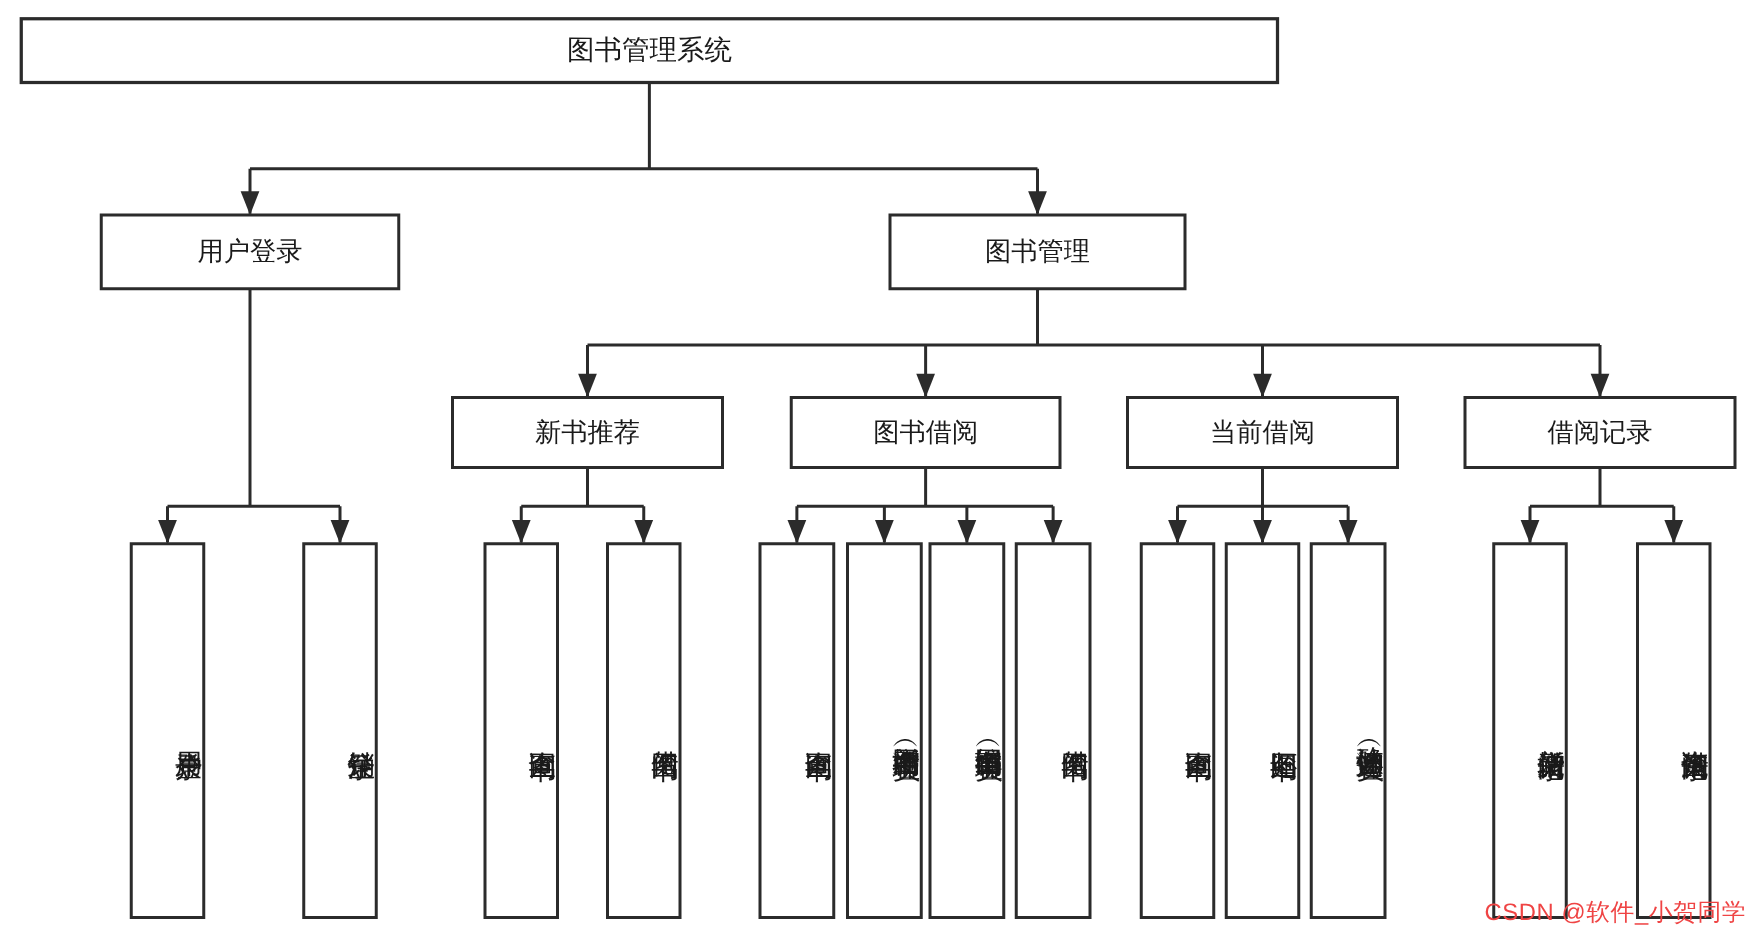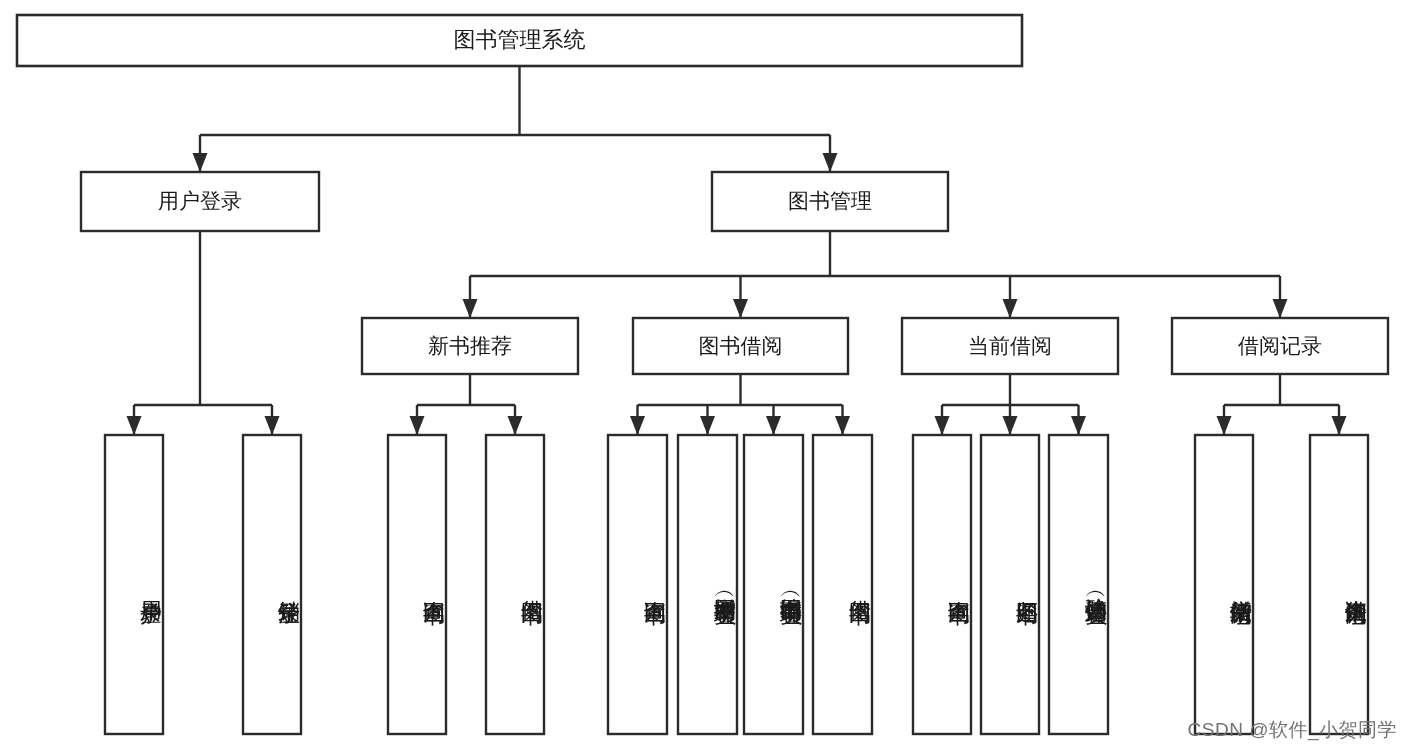--- a/index.html
+++ b/index.html
@@ -77,21 +77,21 @@
     white-space: nowrap;
     pointer-events: none;
     user-select: none;
   }
   .watermark {
     position: absolute;
     right: 8px;
     bottom: 4px;
     font-family: "Liberation Sans", "DejaVu Sans", sans-serif;
     font-size: 19px;
-    color: #737373;
+    color: #ef4444;
     letter-spacing: 0.5px;
     white-space: nowrap;
     user-select: none;
   }
 </style>
 </head>
 <body>
 
 <div id="diagram-root">
 

